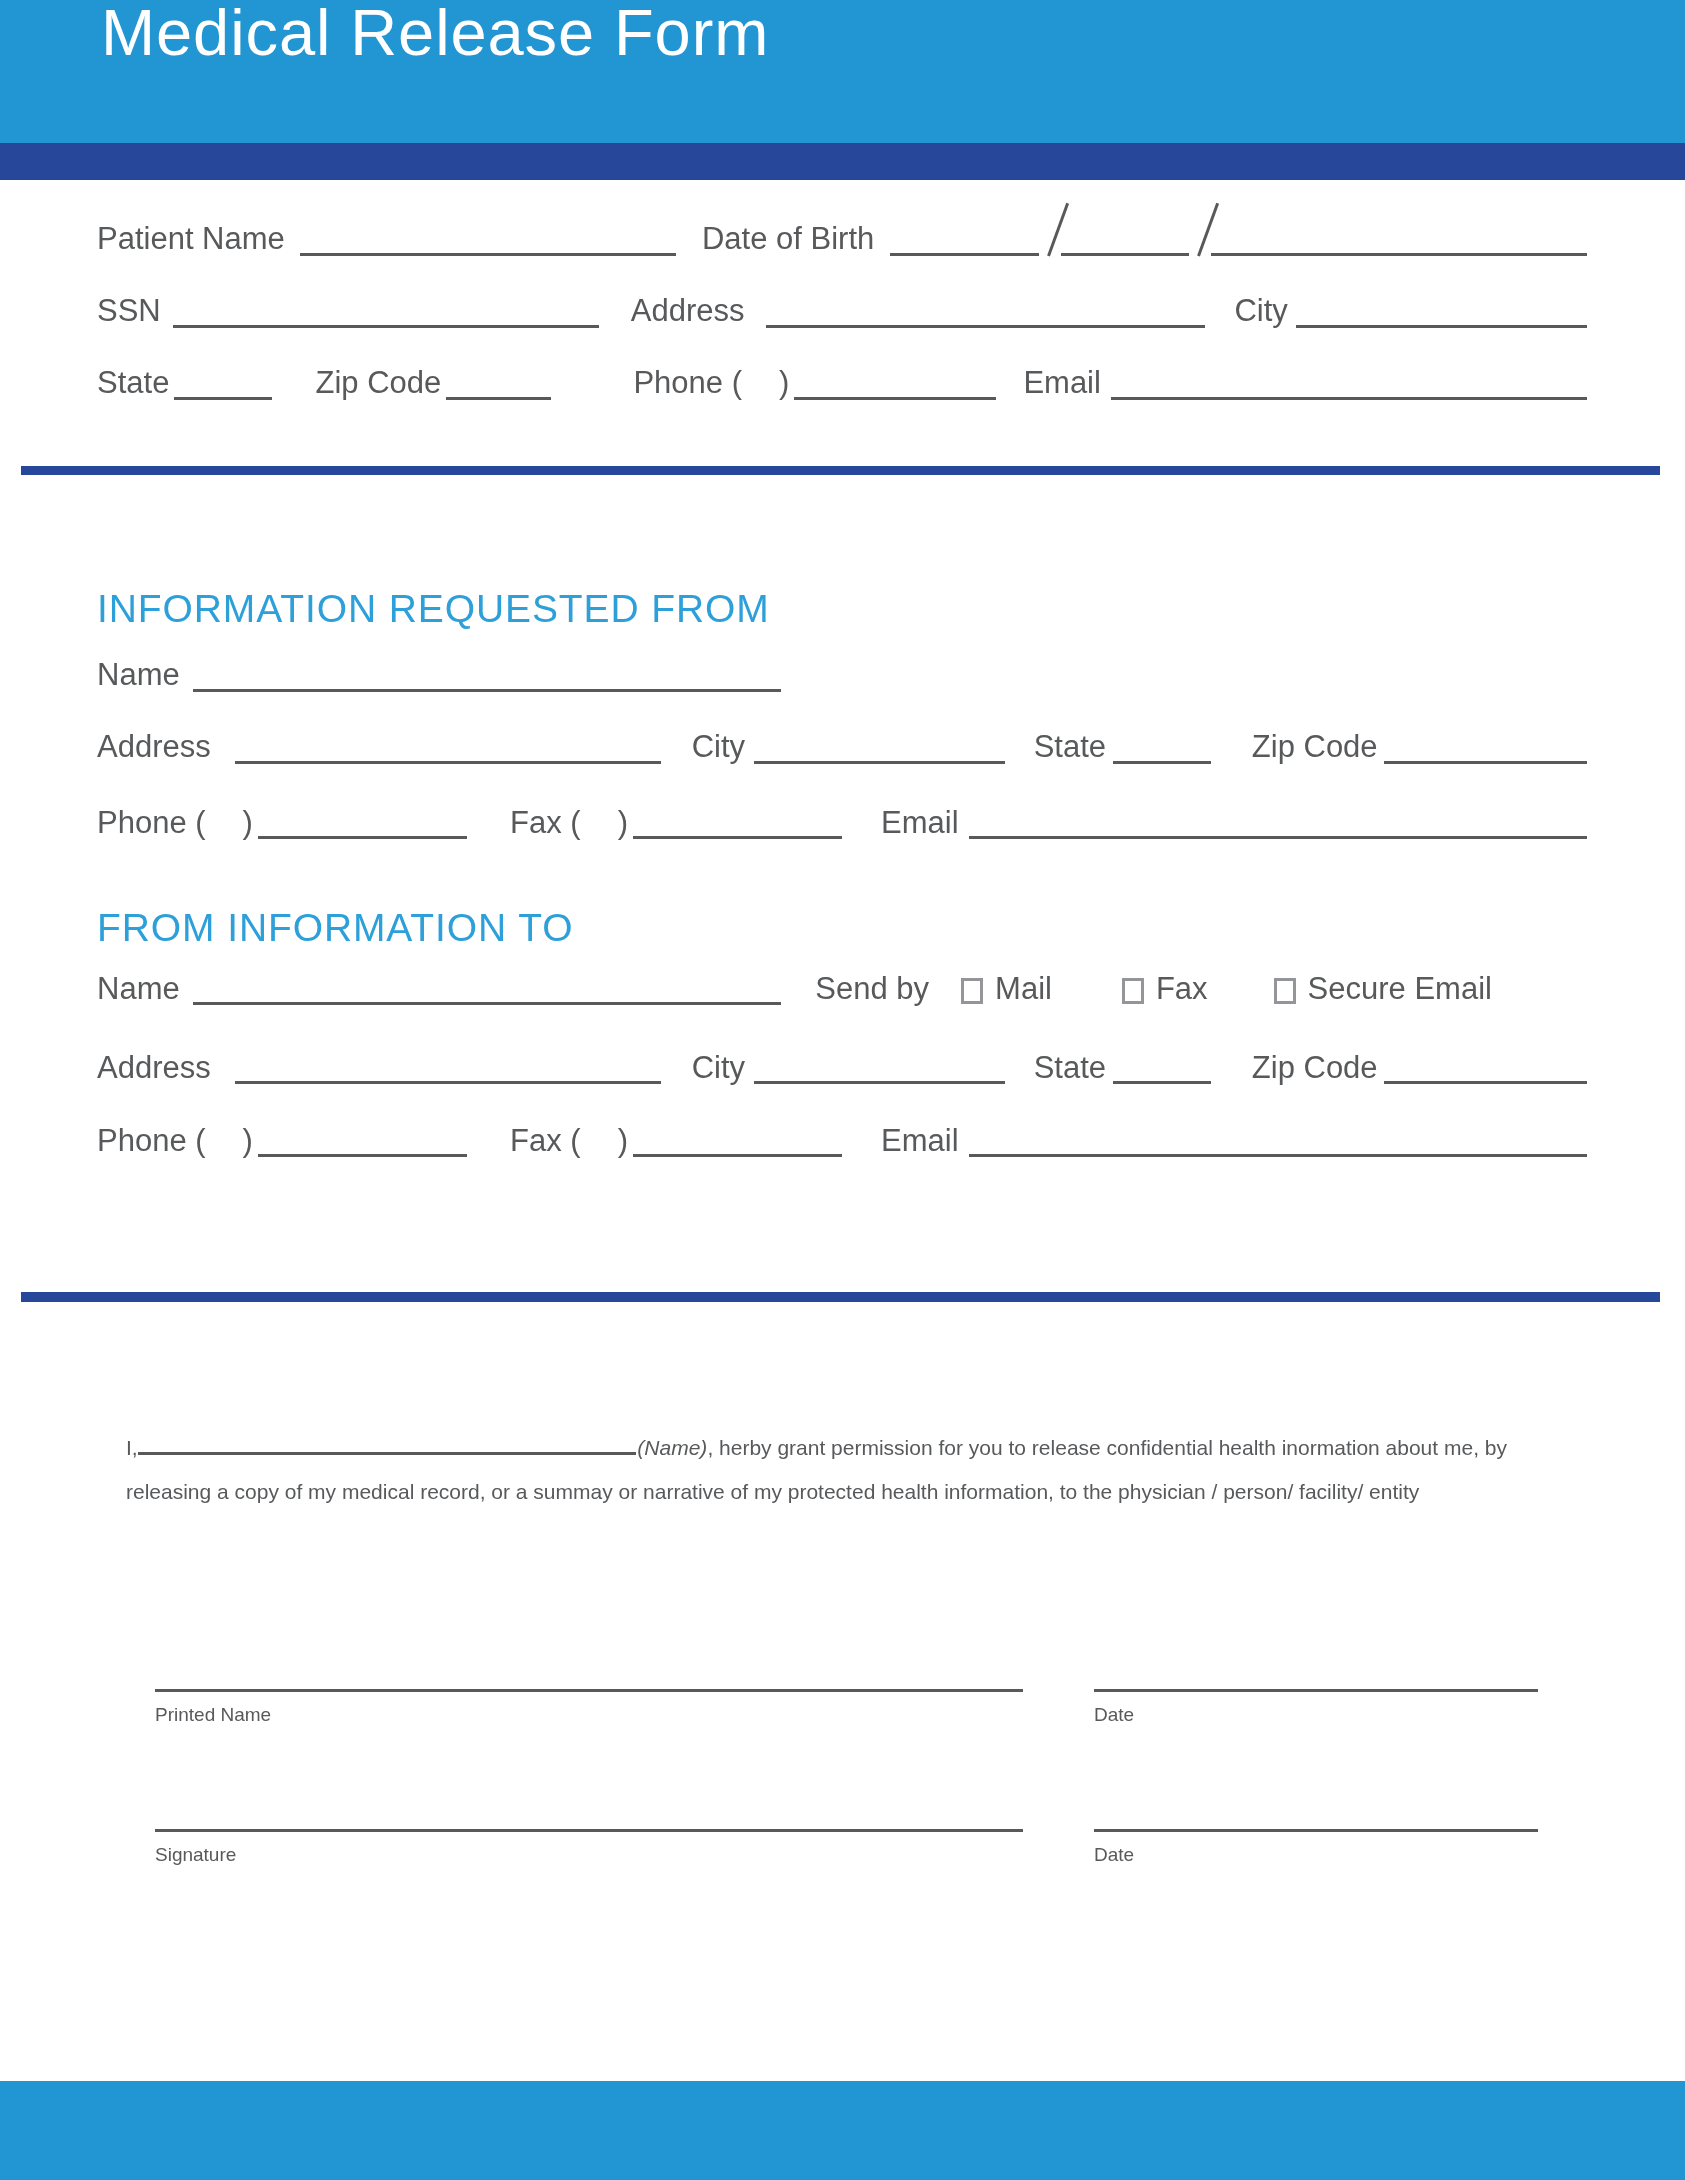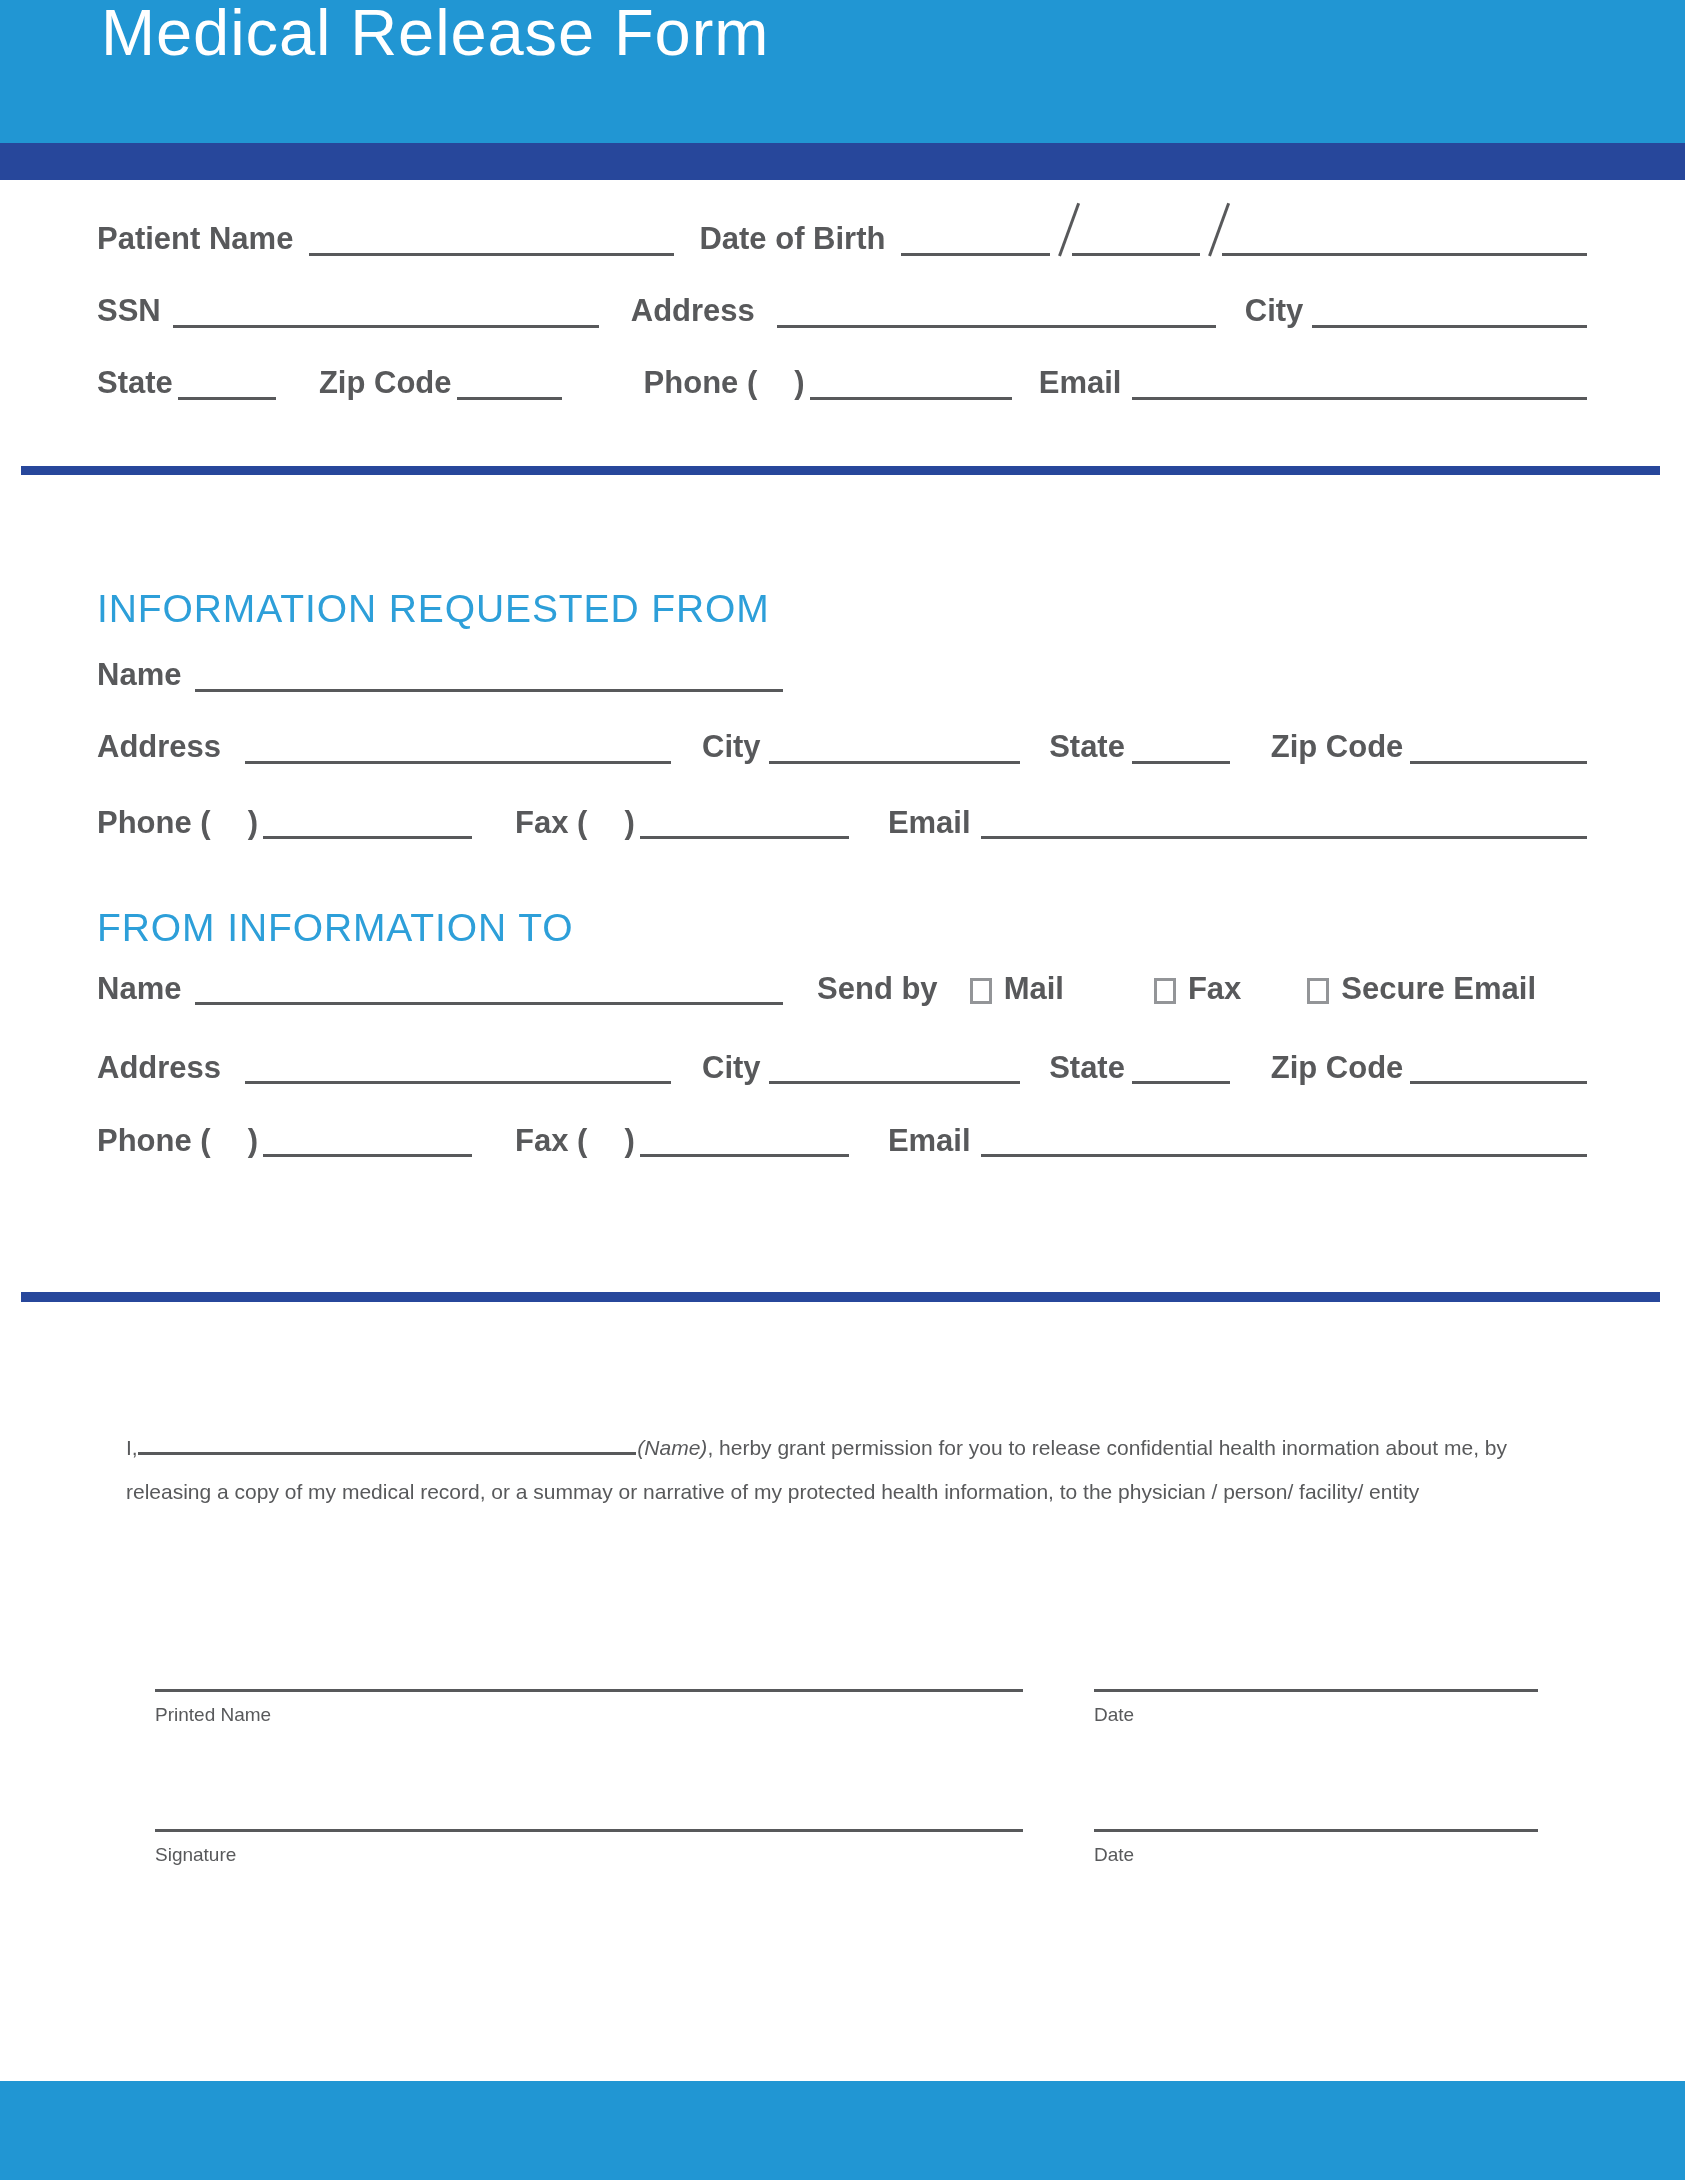--- a/index.html
+++ b/index.html
@@ -15,21 +15,21 @@
   .page{position:relative;width:1686px;height:2181px;background:#ffffff;overflow:hidden;}
 
   
   .header-band{height:143px;background:var(--header-blue);display:flex;align-items:flex-start;}
   .page-title{color:#ffffff;font-size:65px;font-weight:300;letter-spacing:0.9px;padding:0 0 17px 101px;line-height:1;}
   .header-stripe{height:37px;background:var(--stripe-blue);}
 
   
   .section{padding:0 99px 0 97px;}
   .row{display:flex;align-items:flex-end;height:44px;font-size:31px;}
-  .lbl{white-space:nowrap;line-height:1.05;font-weight:bold;}
+  .lbl{white-space:nowrap;line-height:1.05;}
   .fline{border-bottom:3.4px solid var(--ink);height:5.1px;}
   .grow{flex:1 1 auto;}
   .paren-gap{display:inline-block;width:37px;}
 
   .row-p1{margin-top:32px;}
   .row-p2{margin-top:28px;}
   .row-p3{margin-top:28px;}
 
   .divider{height:9.4px;background:var(--stripe-blue);margin:0 25.6px 0 21px;}
   .divider-1{margin-top:66px;}
@@ -154,21 +154,21 @@
 
   <div class="section">
     <div class="row row-s2-name">
       <span class="lbl">Name</span>
       <div class="fline" style="width:588px;margin-left:13.6px;"></div>
       <span class="lbl" style="margin-left:34px;">Send by</span>
       <div class="cb-option" style="margin-left:32px;">
         <div class="cb"></div>
         <span class="lbl">Mail</span>
       </div>
-      <div class="cb-option" style="margin-left:58px;padding-left:32px;">
+      <div class="cb-option" style="margin-left:38px;padding-left:32px;">
         <div class="cb"></div>
         <span class="lbl">Fax</span>
       </div>
       <div class="cb-option" style="margin-left:66px;">
         <div class="cb"></div>
         <span class="lbl">Secure Email</span>
       </div>
     </div>
 
     <div class="row row-s2-addr">

